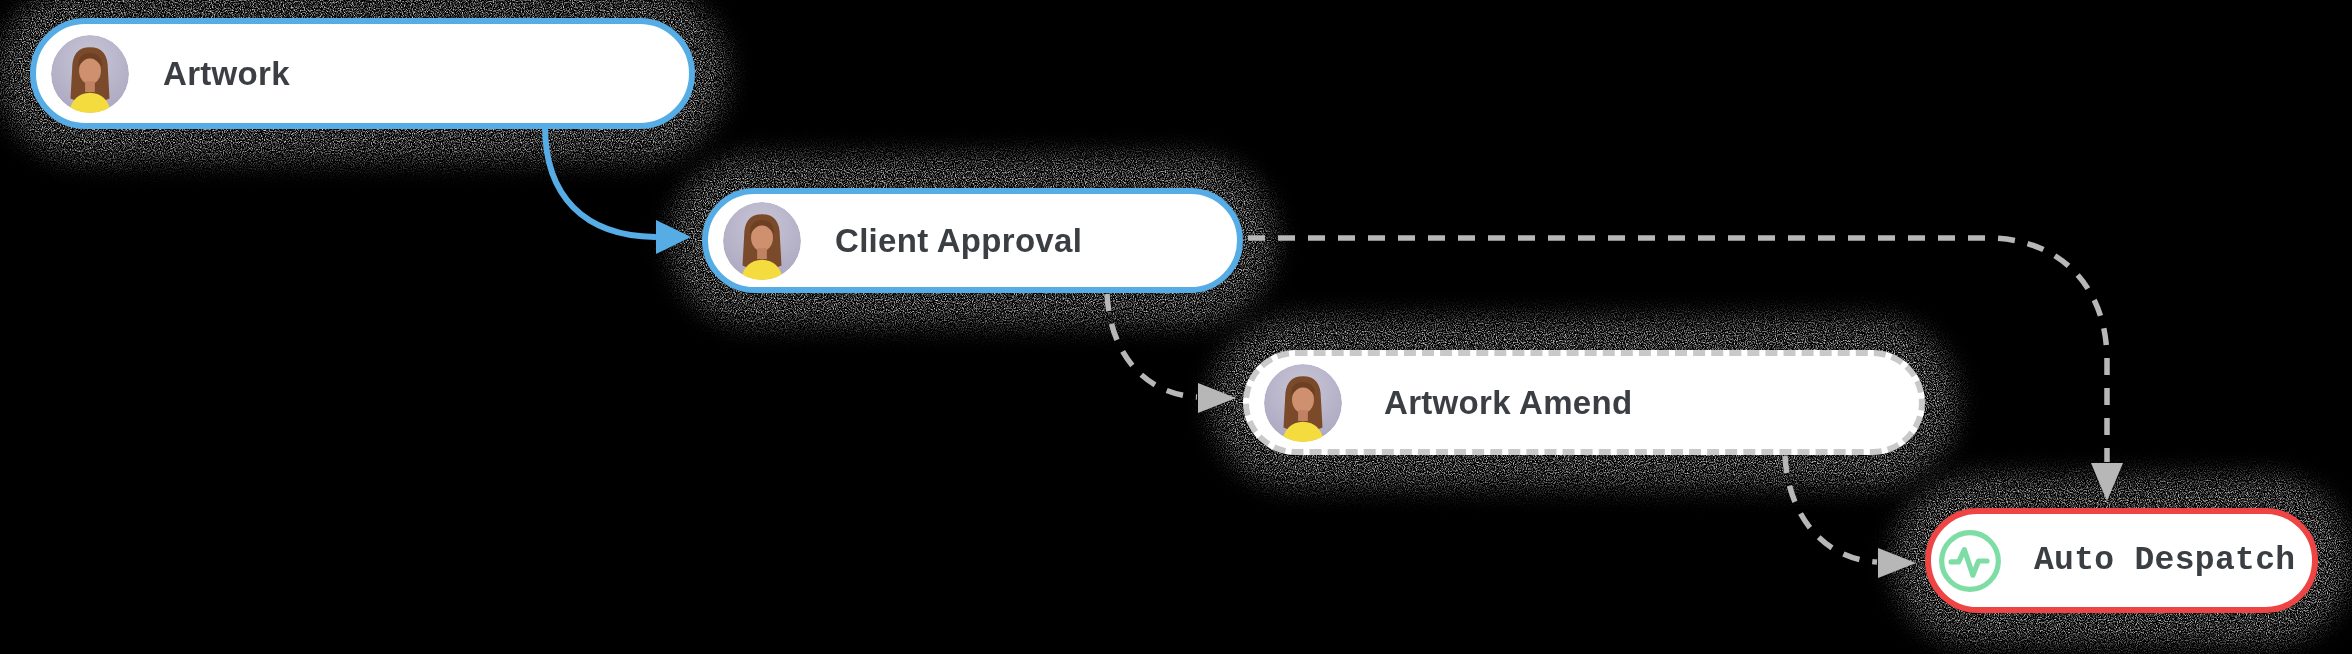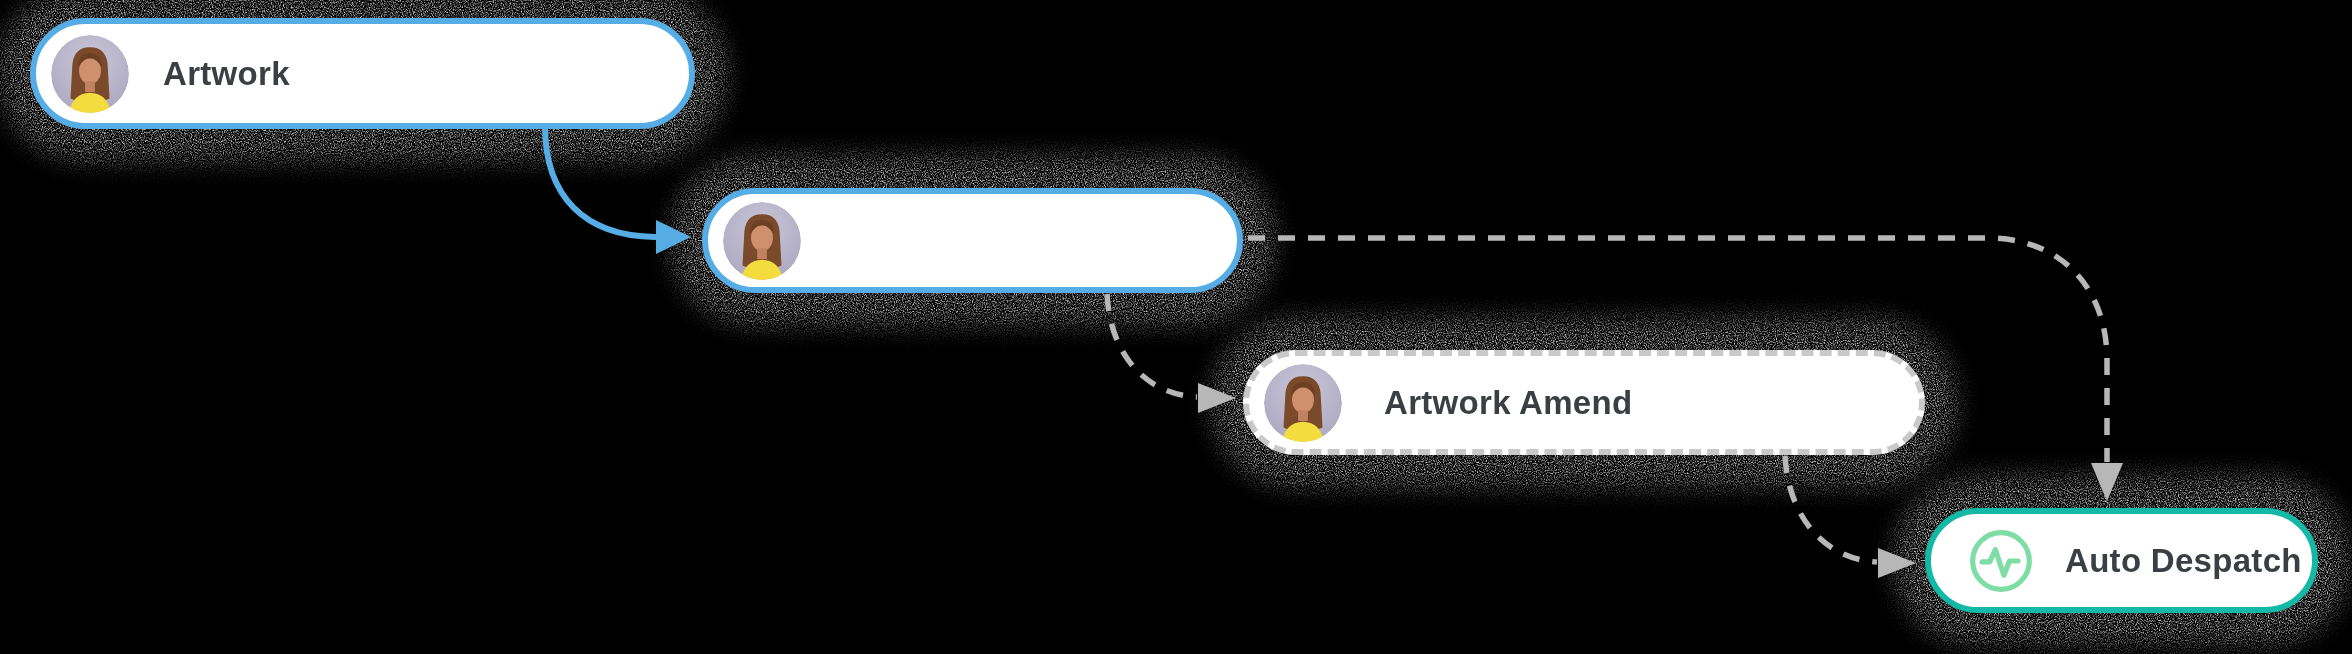--- a/index.html
+++ b/index.html
@@ -16,21 +16,21 @@
     background:rgba(255,255,255,0.82);
     filter:blur(12px) url(#speckle);
   }
   .node{
     position:relative;z-index:2;box-sizing:border-box;
     width:100%;height:100%;background:#fff;border-radius:56px;
     display:flex;align-items:center;padding-left:15px;
   }
   .node--blue{border:6px solid #56ade5;}
   .node--dashed{border:6px dashed #c9c9c9;gap:8px;}
-  .node--green{border:6px solid #14b8a6;padding-left:36px;}
+  .node--green{border:6px solid #ef4444;padding-left:5px;font-family:Liberation Mono, monospace;}
   .avatar{
     width:78px;height:78px;border-radius:50%;overflow:hidden;flex:0 0 auto;
   }
   .avatar svg{display:block;width:100%;height:100%;}
   .pulse-badge{width:68px;height:68px;flex:0 0 auto;}
   .pulse-badge svg{display:block;width:100%;height:100%;}
   .label{
     margin-left:34px;font-size:33px;font-weight:700;color:#3b3f44;
     letter-spacing:0.3px;white-space:nowrap;
   }
@@ -101,20 +101,21 @@
       <span class="avatar">
         <svg viewBox="0 0 96 96">
           <circle cx="48" cy="48" r="48" fill="url(#avbg)"></circle>
           <path d="M26 42 Q26 15 48 15 Q70 15 70 42 L72 78 Q59 84 48 84 Q37 84 24 78 Z" fill="#7b4a2b"></path>
           <ellipse cx="48" cy="44" rx="13.5" ry="16.5" fill="#cf9070"></ellipse>
           <path d="M33 40 Q33 22 48 22 Q63 22 63 40 Q55 28 48 29 Q41 28 33 40 Z" fill="#6d4023"></path>
           <path d="M42 57 h12 v13 h-12 z" fill="#c08263"></path>
           <path d="M22 96 Q26 72 48 71 Q70 72 74 96 Z" fill="#f4dc3e"></path>
         </svg>
       </span>
+      <span class="label">Client Approval</span>
     </div>
   </div>
 
   <div class="node-wrap" style="left:1243px;top:350px;width:682px;height:105px">
     <div class="halo"></div>
     <div class="node node--dashed">
       <span class="avatar">
         <svg viewBox="0 0 96 96">
           <circle cx="48" cy="48" r="48" fill="url(#avbg)"></circle>
           <path d="M26 42 Q26 15 48 15 Q70 15 70 42 L72 78 Q59 84 48 84 Q37 84 24 78 Z" fill="#7b4a2b"></path>

